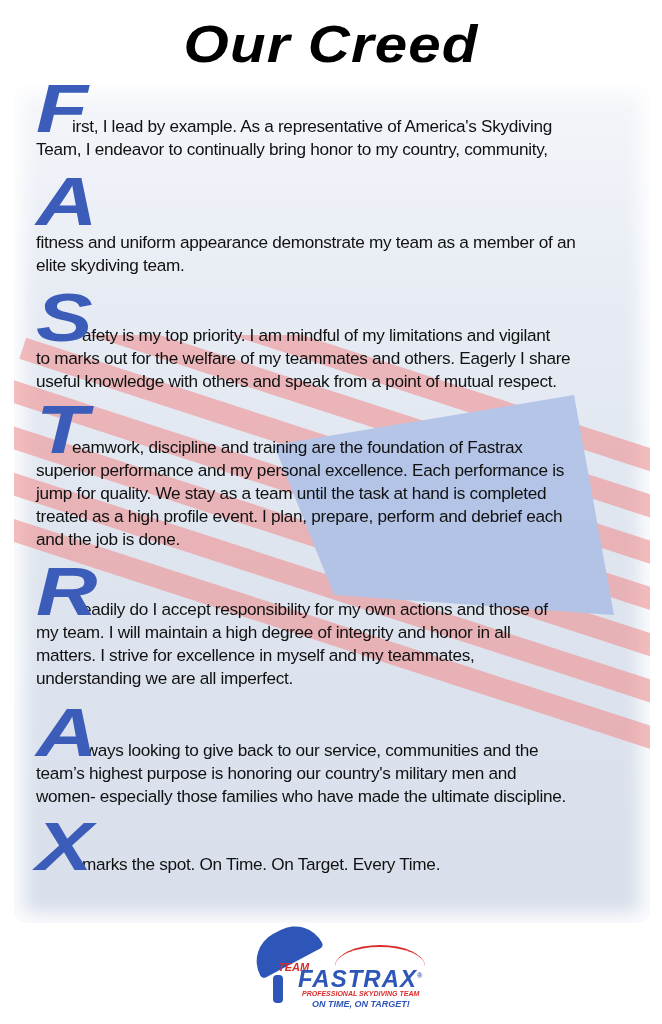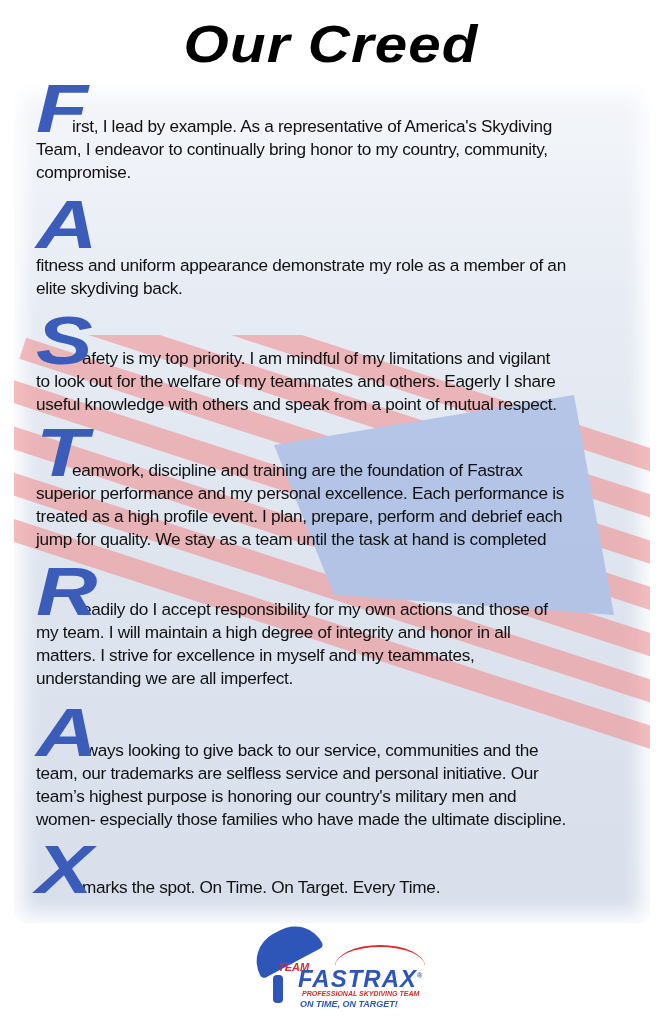--- a/index.html
+++ b/index.html
@@ -30,21 +30,21 @@
       transform: scaleX(1.25); transform-origin: left bottom; display: inline-block;
     }
     .cap-wrap { display: inline-block; }
     .logo { position: absolute; left: 240px; top: 925px; width: 200px; height: 85px; }
     .logo-chute { position: absolute; left: 10px; top: 5px; width: 70px; height: 35px;
       background: #2e55b8; border-radius: 70px 70px 10px 10px; transform: rotate(-28deg); }
     .logo-team { position: absolute; left: 38px; top: 36px; color: #d92b2b; font-weight: bold; font-style: italic; font-size: 11px; }
     .logo-fastrax { position: absolute; left: 58px; top: 40px; color: #2e55b8; font-weight: bold; font-style: italic; font-size: 24px; letter-spacing: 1px; }
     .logo-arc { position: absolute; left: 95px; top: 20px; width: 90px; height: 40px; border-top: 2px solid #d92b2b; border-radius: 50% 50% 0 0; }
     .logo-sub { position: absolute; left: 62px; top: 65px; color: #d92b2b; font-weight: bold; font-style: italic; font-size: 7px; }
-    .logo-tag { position: absolute; left: 60px; top: 74px; color: #2e55b8; font-weight: bold; font-style: italic; font-size: 9px; }
+    .logo-tag { position: absolute; left: 72px; top: 74px; color: #2e55b8; font-weight: bold; font-style: italic; font-size: 9px; }
     .logo-figure { position: absolute; left: 33px; top: 50px; width: 10px; height: 28px; background: #2e55b8; border-radius: 4px; }
   </style>
 </head>
 <body>
 
 <div class="bg-panel">
   <svg class="flag" viewBox="0 0 636 440" preserveAspectRatio="none">
     <g transform="rotate(18 318 220)">
       <rect x="-40" y="20" width="720" height="22" fill="#f08a8a"></rect>
       <rect x="-40" y="64" width="720" height="22" fill="#f08a8a"></rect>
@@ -60,61 +60,60 @@
 
 <div class="title">Our Creed</div>
 
 <div class="creed" id="creed" style="top:80px;">
     <div class="para" style="margin-top: 0px;">
       <div class="first-line">
         <span class="cap-wrap" style="width: 36px;"><span class="cap">F</span></span>
         <span>irst, I lead by example. As a representative of America's Skydiving</span>
       </div>
       <div>Team, I endeavor to continually bring honor to my country, community,</div>
-      <div>compromise.</div>
     </div>
     <div class="para" style="margin-top: 12px;">
       <div class="first-line">
         <span class="cap-wrap" style="width: 46px;"><span class="cap">A</span></span>
       </div>
-      <div>fitness and uniform appearance demonstrate my role as a member of an</div>
-      <div>elite skydiving back.</div>
+      <div>fitness and uniform appearance demonstrate my team as a member of an</div>
+      <div>elite skydiving team.</div>
     </div>
     <div class="para" style="margin-top: 12px;">
       <div class="first-line">
         <span class="cap-wrap" style="width: 46px;"><span class="cap">S</span></span>
         <span>afety is my top priority. I am mindful of my limitations and vigilant</span>
       </div>
-      <div>to look out for the welfare of my teammates and others. Eagerly I share</div>
+      <div>to marks out for the welfare of my teammates and others. Eagerly I share</div>
       <div>useful knowledge with others and speak from a point of mutual respect.</div>
     </div>
     <div class="para" style="margin-top: 8px;">
       <div class="first-line">
         <span class="cap-wrap" style="width: 36px;"><span class="cap">T</span></span>
         <span>eamwork, discipline and training are the foundation of Fastrax</span>
       </div>
       <div>superior performance and my personal excellence. Each performance is</div>
+      <div>jump for quality. We stay as a team until the task at hand is completed</div>
       <div>treated as a high profile event. I plan, prepare, perform and debrief each</div>
-      <div>jump for quality. We stay as a team until the task at hand is completed</div>
+      <div>and the job is done.</div>
     </div>
     <div class="para" style="margin-top: 12px;">
       <div class="first-line">
         <span class="cap-wrap" style="width: 46px;"><span class="cap">R</span></span>
         <span>eadily do I accept responsibility for my own actions and those of</span>
       </div>
       <div>my team. I will maintain a high degree of integrity and honor in all</div>
       <div>matters. I strive for excellence in myself and my teammates,</div>
       <div>understanding we are all imperfect.</div>
     </div>
     <div class="para" style="margin-top: 14px;">
       <div class="first-line">
         <span class="cap-wrap" style="width: 46px;"><span class="cap">A</span></span>
         <span>lways looking to give back to our service, communities and the</span>
       </div>
-      <div>team, our trademarks are selfless service and personal initiative.  Our</div>
       <div>team’s highest purpose is honoring our country's military men and</div>
       <div>women- especially those families who have made the ultimate discipline.</div>
     </div>
     <div class="para" style="margin-top: 10px;">
       <div class="first-line">
         <span class="cap-wrap" style="width: 46px;"><span class="cap">X</span></span>
         <span>marks the spot. On Time. On Target. Every Time.</span>
       </div>
     </div>
   </div>

